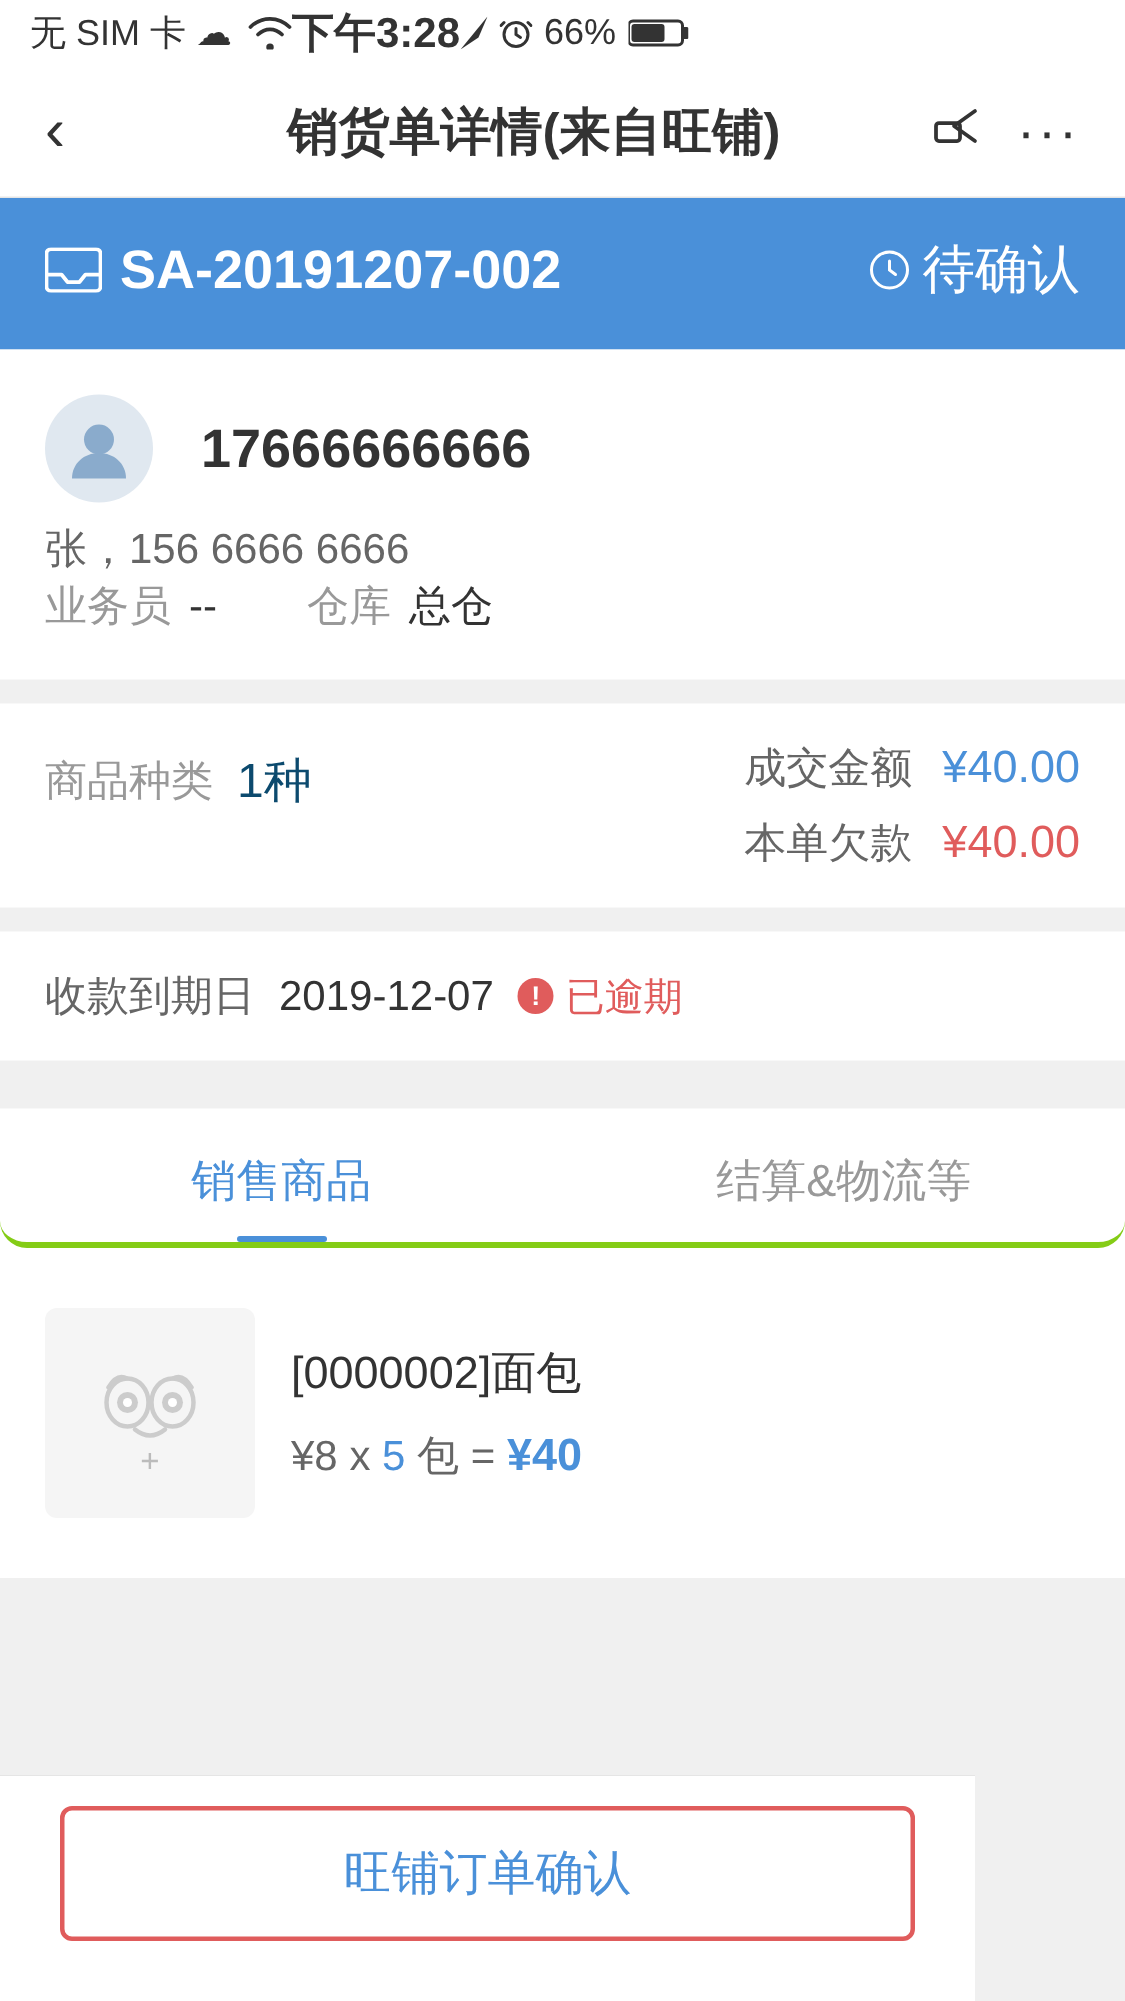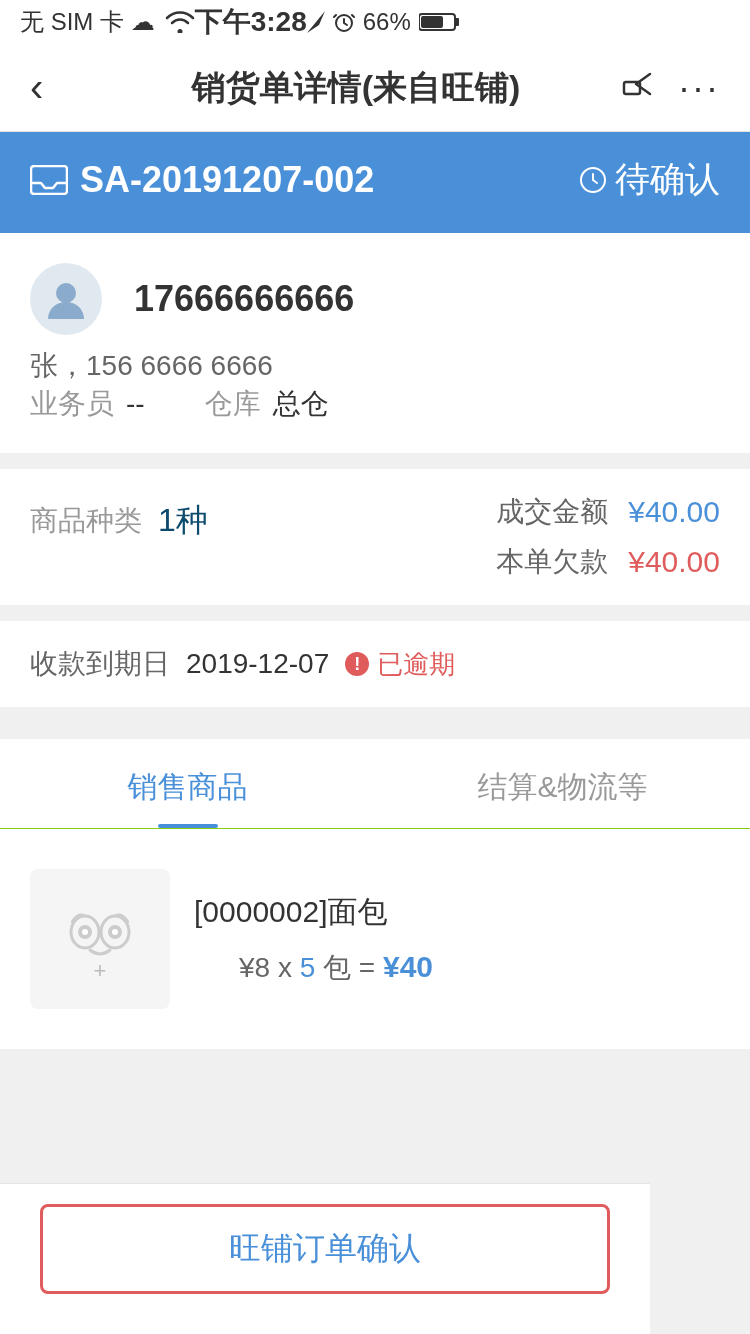--- a/index.html
+++ b/index.html
@@ -197,21 +197,22 @@
       font-weight: 700;
     }
 
     
     .tabs-section {
       background: #fff;
       margin-bottom: 0;
     }
     .tabs-row {
       display: flex;
-      border-bottom: 1px solid #84cc16;
+      border-bottom: 4px solid #84cc16;
+      border-radius: 18px;
     }
     .tab-item {
       flex: 1;
       text-align: center;
       padding: 28px 0 20px;
       font-size: 30px;
       cursor: pointer;
       position: relative;
       color: #999;
     }
@@ -260,21 +261,20 @@
     }
     .product-info { flex: 1; }
     .product-name {
       font-size: 30px;
       color: #333;
       margin-bottom: 16px;
     }
     .product-price-row {
       font-size: 28px;
       color: #666;
-      margin-left: 45px;
     }
     .price-qty-blue { color: #4a90d9; }
     .price-total-blue { color: #4a90d9; font-weight: 600; font-size: 30px; }
 
     
     .bottom-bar {
       position: fixed;
       bottom: 0;
       left: 0;
       width: 650px;

